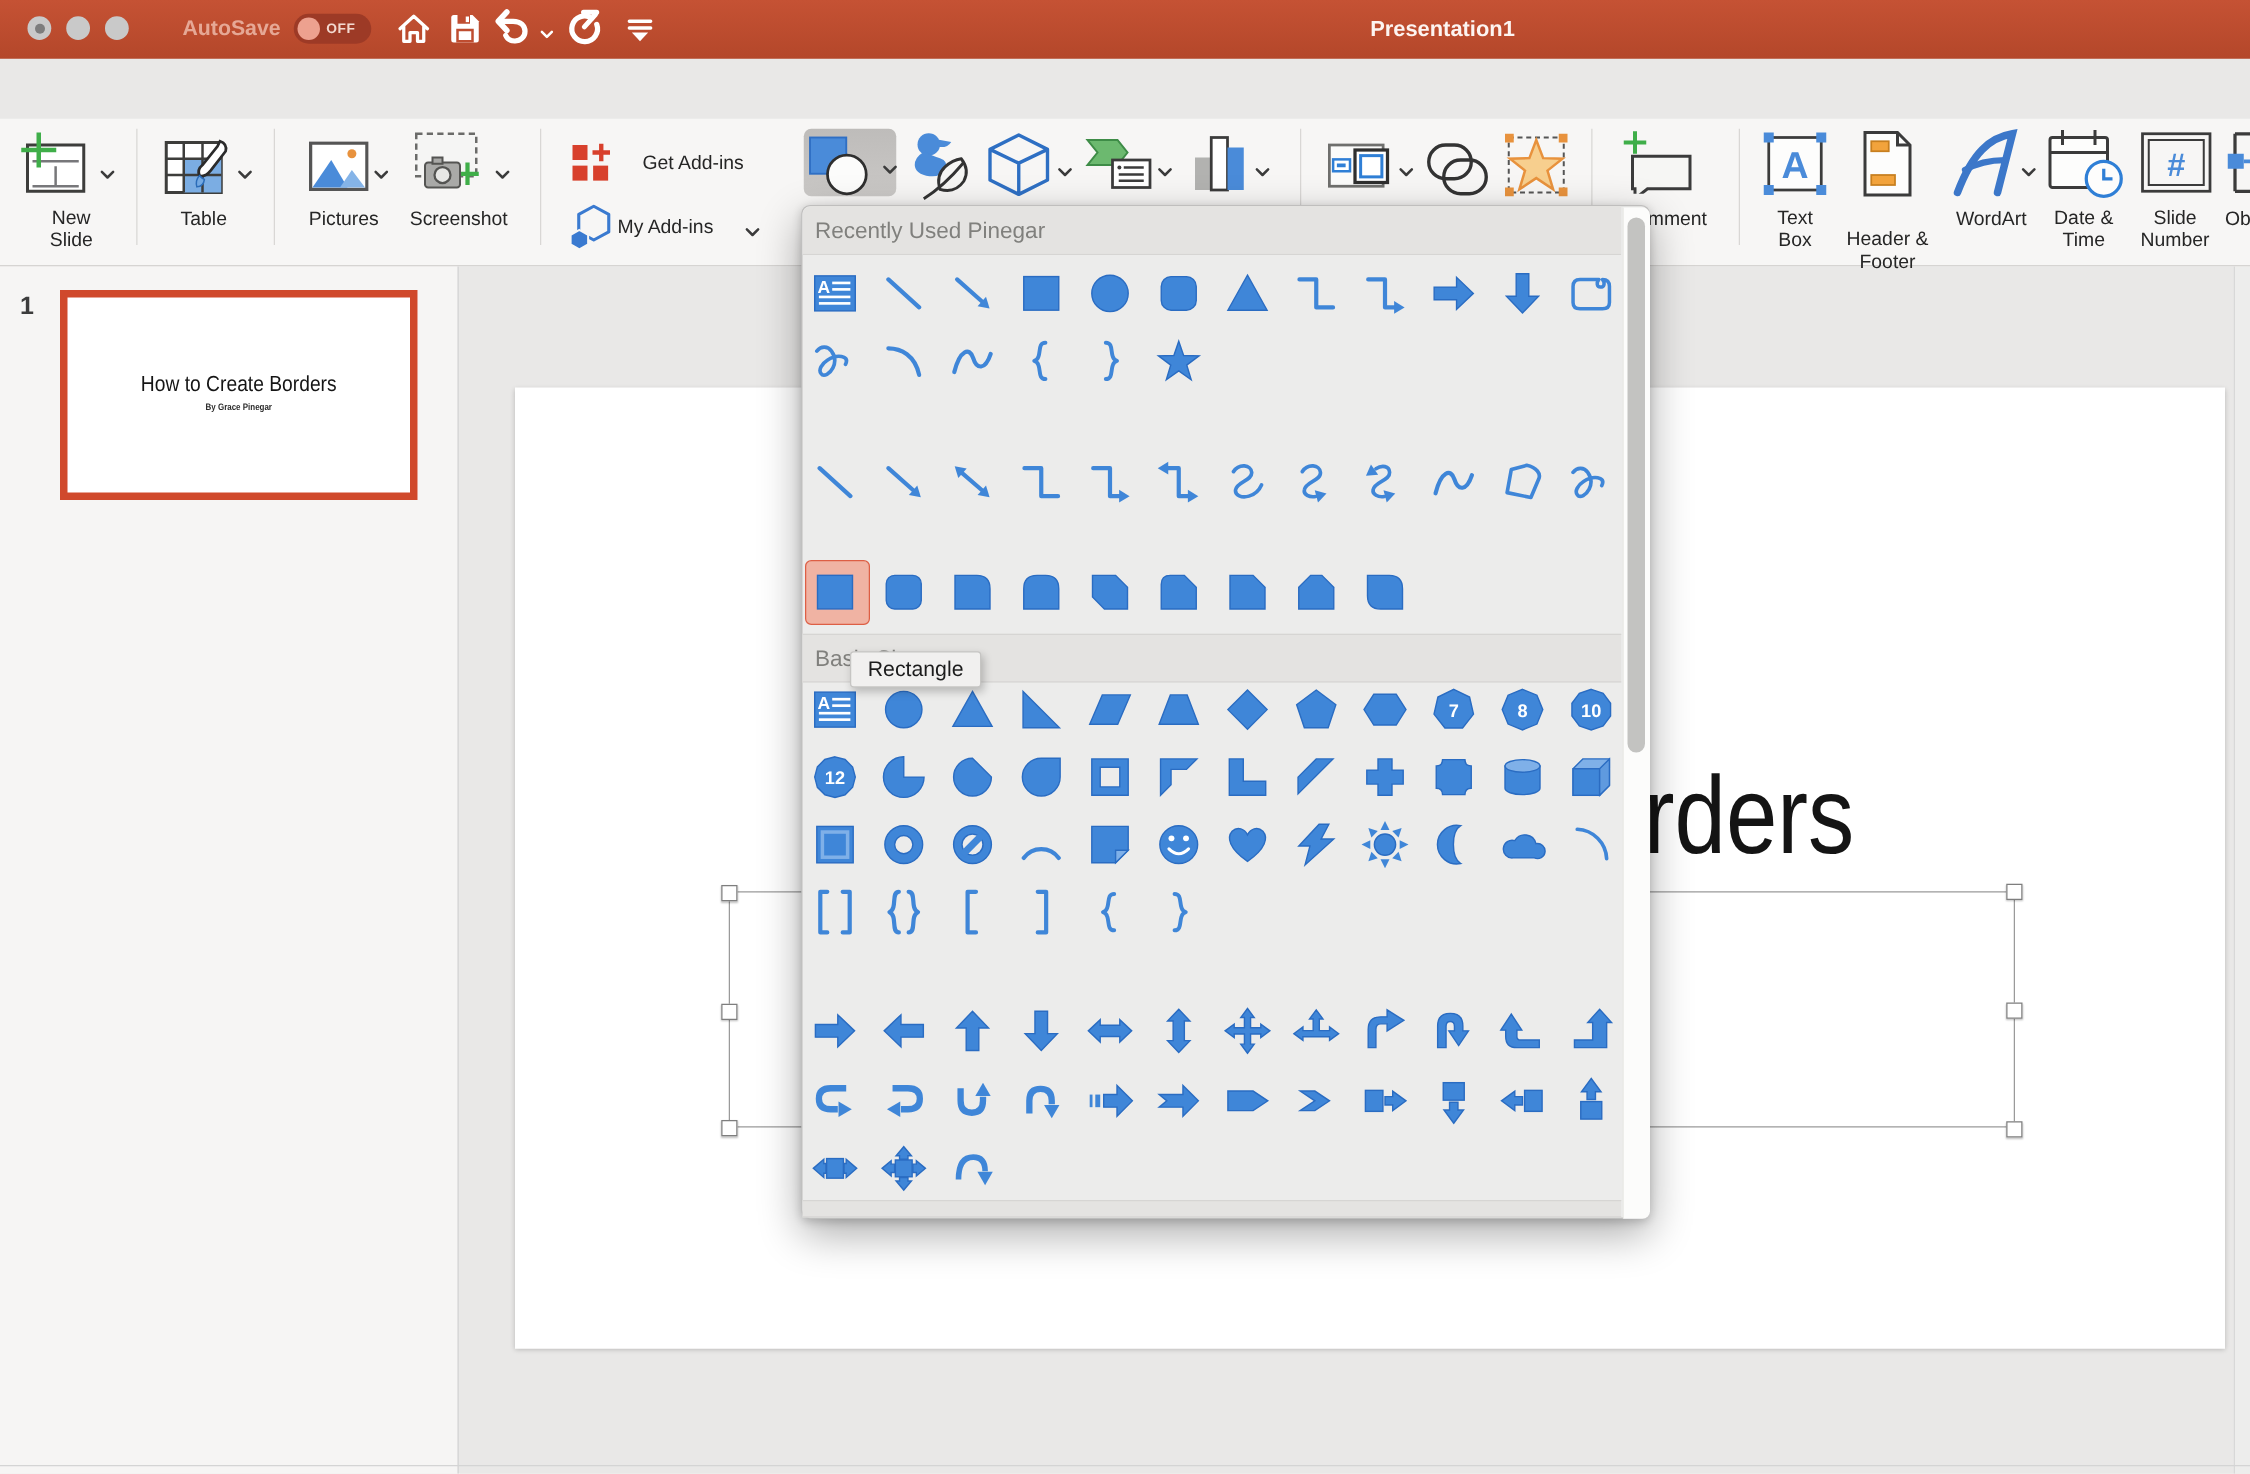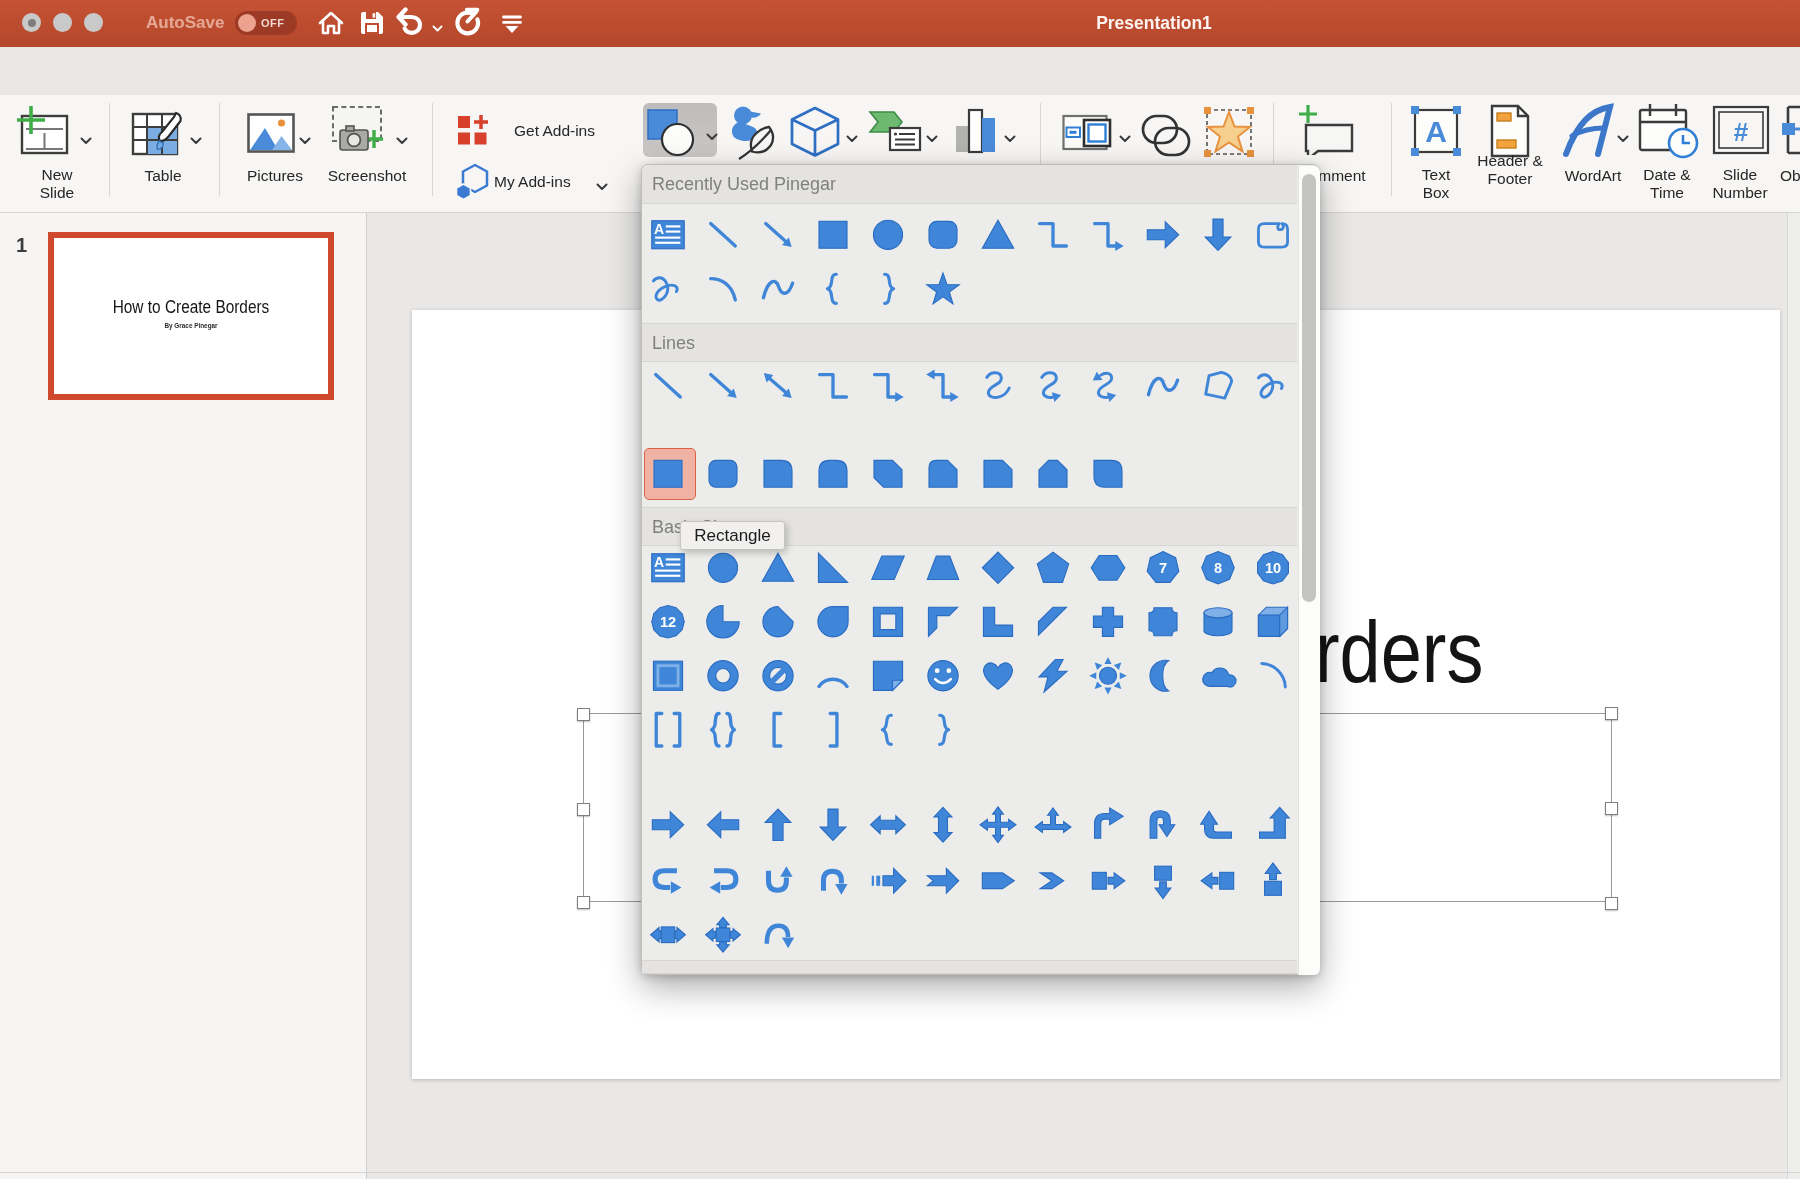--- a/index.html
+++ b/index.html
@@ -231,21 +231,21 @@
           <rect x="44" y="44" width="8" height="8" fill="#4a8bd9"></rect>
 <text x="27" y="38" font-family="Liberation Sans" font-size="30" font-weight="bold" fill="#4a8bd9" text-anchor="middle">A</text>
         </svg></div>
       <div class="cap" style="left:1366px;top:71px;width:140px">Text<br>Box</div>
       <div style="position:absolute;left:1488px;top:9px"><svg width="44" height="54" viewBox="0 0 44 54" style="">
           <path d="M4 2 H30 L40 12 V52 H4 Z" fill="#fdfdfc" stroke="#3b3b3b" stroke-width="2.4"></path>
 <path d="M30 2 V12 H40" fill="none" stroke="#3b3b3b" stroke-width="2.4"></path>
 <rect x="9" y="9" width="14" height="8" fill="#f2a33c" stroke="#c77f1f" stroke-width="1.4"></rect>
 <rect x="9" y="36" width="19" height="8" fill="#f2a33c" stroke="#c77f1f" stroke-width="1.4"></rect>
         </svg></div>
-      <div class="cap" style="left:1440px;top:57px;width:140px">Header &amp;<br>Footer</div>
+      <div class="cap" style="left:1440px;top:88px;width:140px">Header &amp;<br>Footer</div>
       <div style="position:absolute;left:1560px;top:7px"><svg width="58" height="58" viewBox="0 0 58 58" style="">
           <path d="M6 52 C18 20 32 8 50 5 L38 52" fill="none" stroke="#3c77c9" stroke-width="6" stroke-linecap="round"></path>
 <path d="M12 34 C22 28 34 26 44 26" fill="none" stroke="#3c77c9" stroke-width="5" stroke-linecap="round"></path>
         </svg></div>
       <div style="position:absolute;left:1617px;top:34px"><svg width="12" height="8" viewBox="0 0 12 8">
           <path d="M1.5 1.5 L6 6 L10.5 1.5" fill="none" stroke="#3b3b3b" stroke-width="2" stroke-linecap="round" stroke-linejoin="round"></path>
         </svg></div>
       <div class="cap" style="left:1523px;top:72px;width:140px">WordArt</div>
       <div style="position:absolute;left:1638px;top:7px"><svg width="62" height="58" viewBox="0 0 62 58" style="">
           <rect x="2" y="8" width="46" height="40" rx="2" fill="#fdfdfc" stroke="#3b3b3b" stroke-width="2.4"></rect>
@@ -329,21 +329,20 @@
         </svg></div>
       <div class="ic" style="left:174px;top:107px;transform:scale(1.12)"><svg width="34" height="34" viewBox="0 0 34 34" style="">
           <path d="M20 4 C15 4 16.5 10 15 14 C14.2 16.3 12 17 12 17 C12 17 14.2 17.7 15 20 C16.5 24 15 30 20 30" fill="none" stroke="#3f86d8" stroke-width="2.8" stroke-linecap="round" stroke-linejoin="round"></path>
         </svg></div>
       <div class="ic" style="left:229px;top:107px;transform:scale(1.12)"><svg width="34" height="34" viewBox="0 0 34 34" style="">
           <path d="M14 4 C19 4 17.5 10 19 14 C19.8 16.3 22 17 22 17 C22 17 19.8 17.7 19 20 C17.5 24 19 30 14 30" fill="none" stroke="#3f86d8" stroke-width="2.8" stroke-linecap="round" stroke-linejoin="round"></path>
         </svg></div>
       <div class="ic" style="left:284px;top:107px;transform:scale(1.12)"><svg width="34" height="34" viewBox="0 0 34 34" style="">
           <path d="M17 3 L20.5 13.2 L31.5 13.4 L22.7 20 L25.9 30.5 L17 24.2 L8.1 30.5 L11.3 20 L2.5 13.4 L13.5 13.2 Z" fill="#3f86d8" stroke="#2a6cc2" stroke-width="1"></path>
         </svg></div>
-      <div class="ddhead" style="top:158px">Lines</div>
       <div class="ic" style="left:9px;top:204px;transform:scale(1.12)"><svg width="34" height="34" viewBox="0 0 34 34" style="">
           <path d="M6 7 L28 27" fill="none" stroke="#3f86d8" stroke-width="3" stroke-linecap="round" stroke-linejoin="round"></path>
         </svg></div>
       <div class="ic" style="left:64px;top:204px;transform:scale(1.12)"><svg width="34" height="34" viewBox="0 0 34 34" style="">
           <path d="M6 7 L24 23" fill="none" stroke="#3f86d8" stroke-width="3" stroke-linecap="round" stroke-linejoin="round"></path>
           <path d="M-2.5 -4.5 L5 0 L-2.5 4.5 Z" fill="#3f86d8" transform="translate(25.5 24.5) rotate(42)"></path>
         </svg></div>
       <div class="ic" style="left:119px;top:204px;transform:scale(1.12)"><svg width="34" height="34" viewBox="0 0 34 34" style="">
           <path d="M9 10 L24 23" fill="none" stroke="#3f86d8" stroke-width="3" stroke-linecap="round" stroke-linejoin="round"></path>
           <path d="M-2.5 -4.5 L5 0 L-2.5 4.5 Z" fill="#3f86d8" transform="translate(25.5 24.5) rotate(42)"></path>

